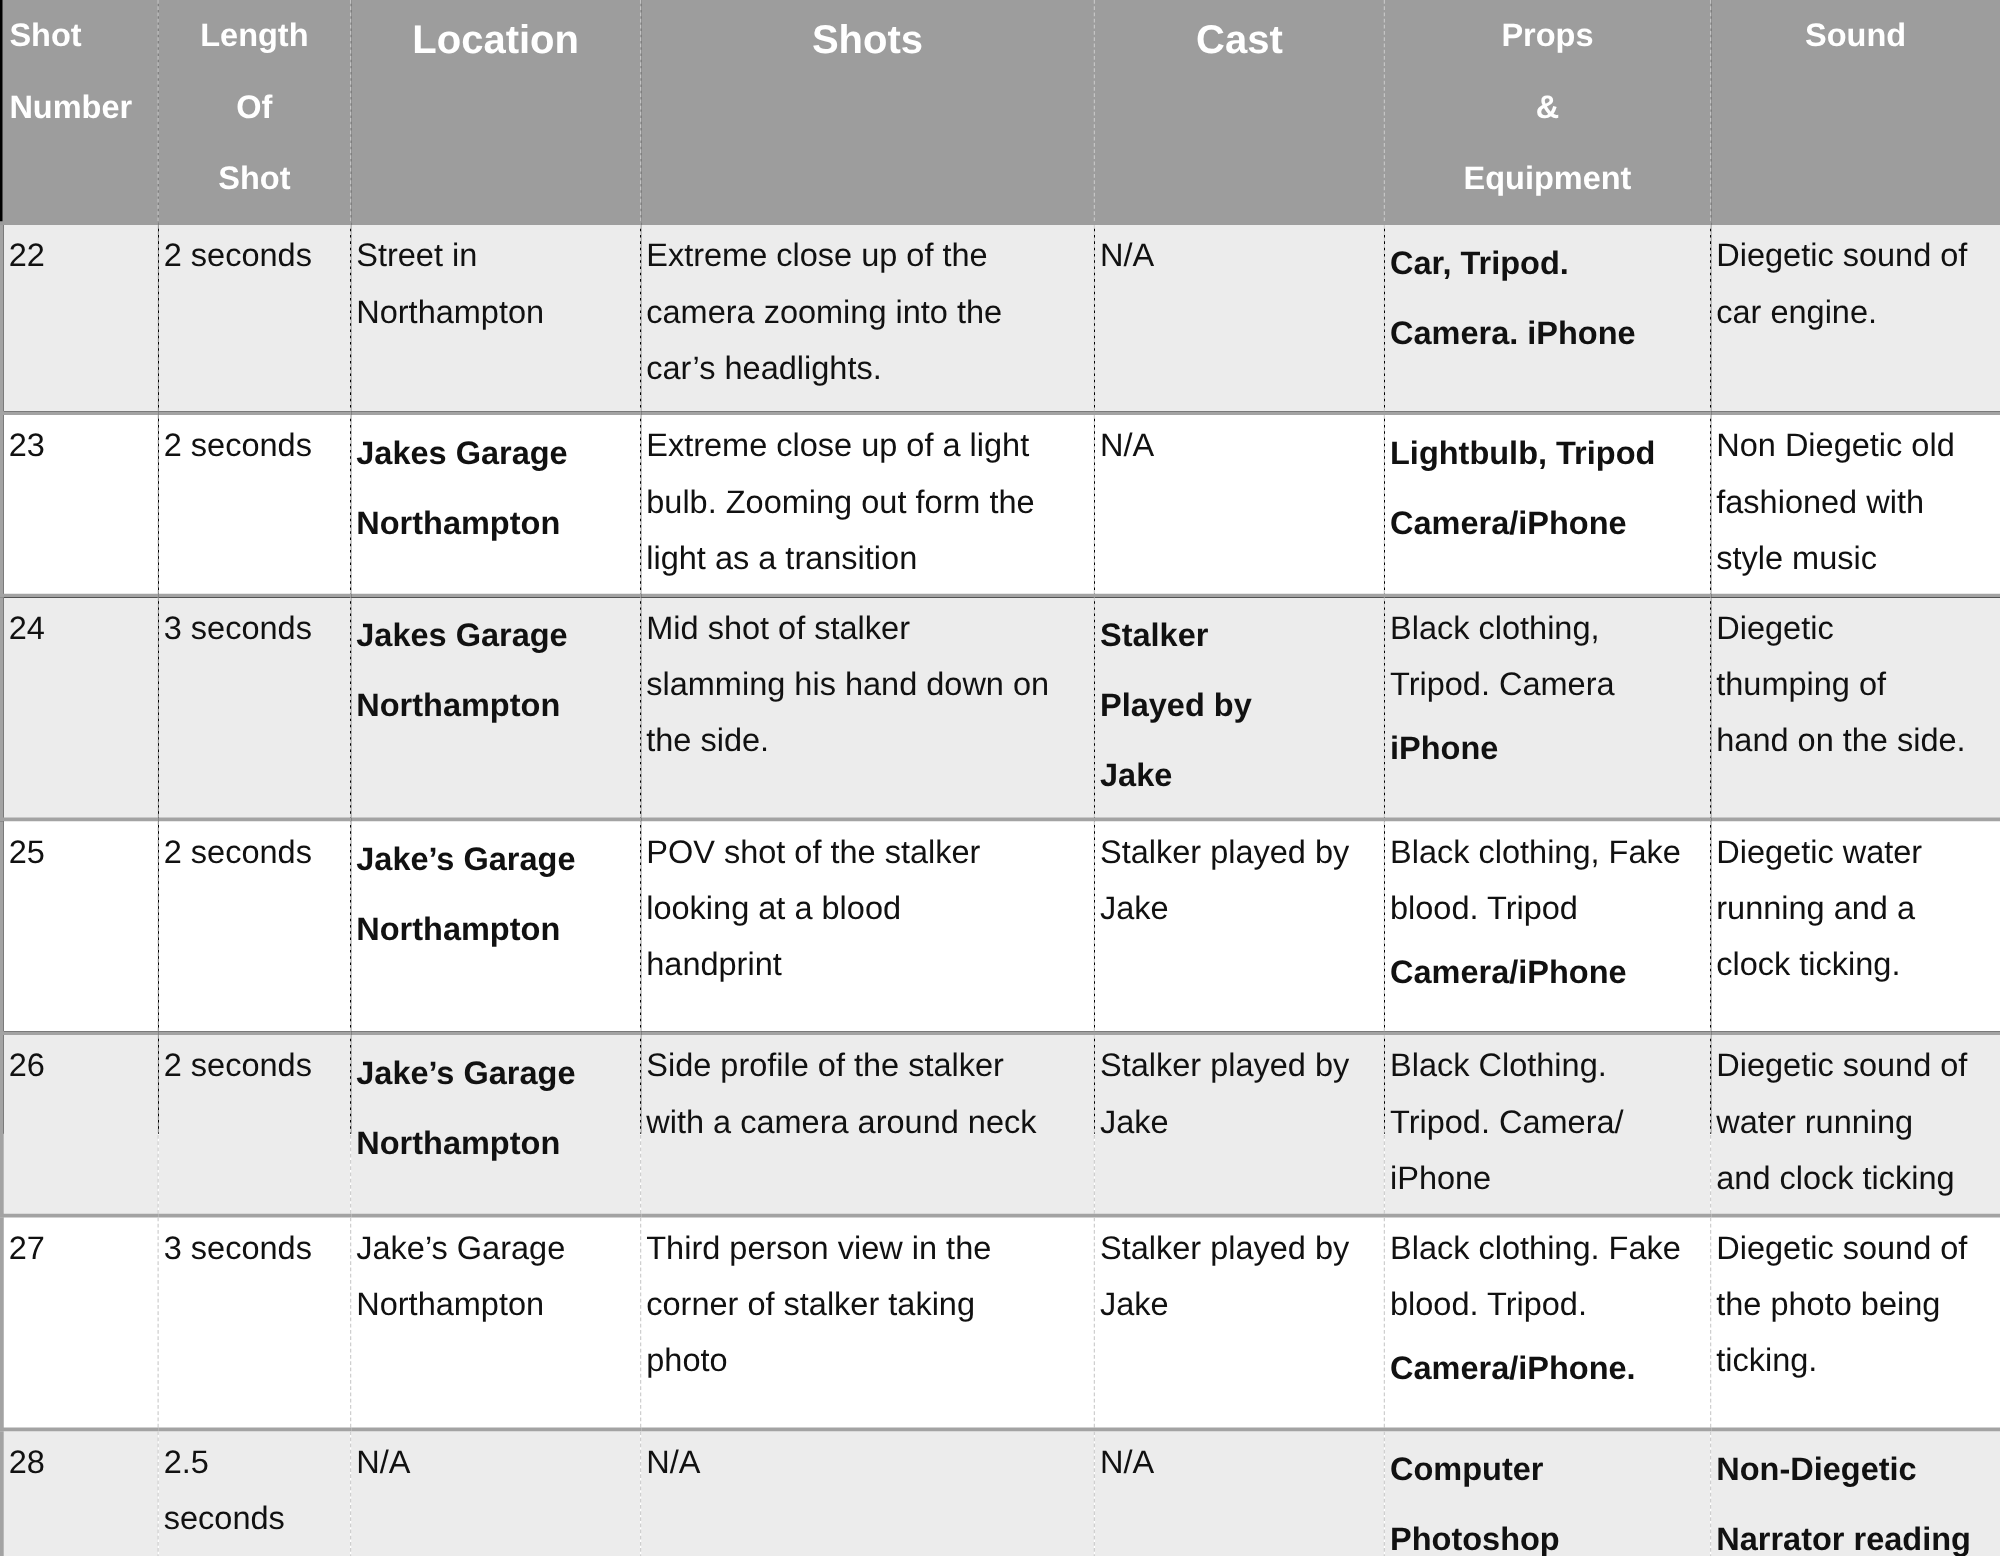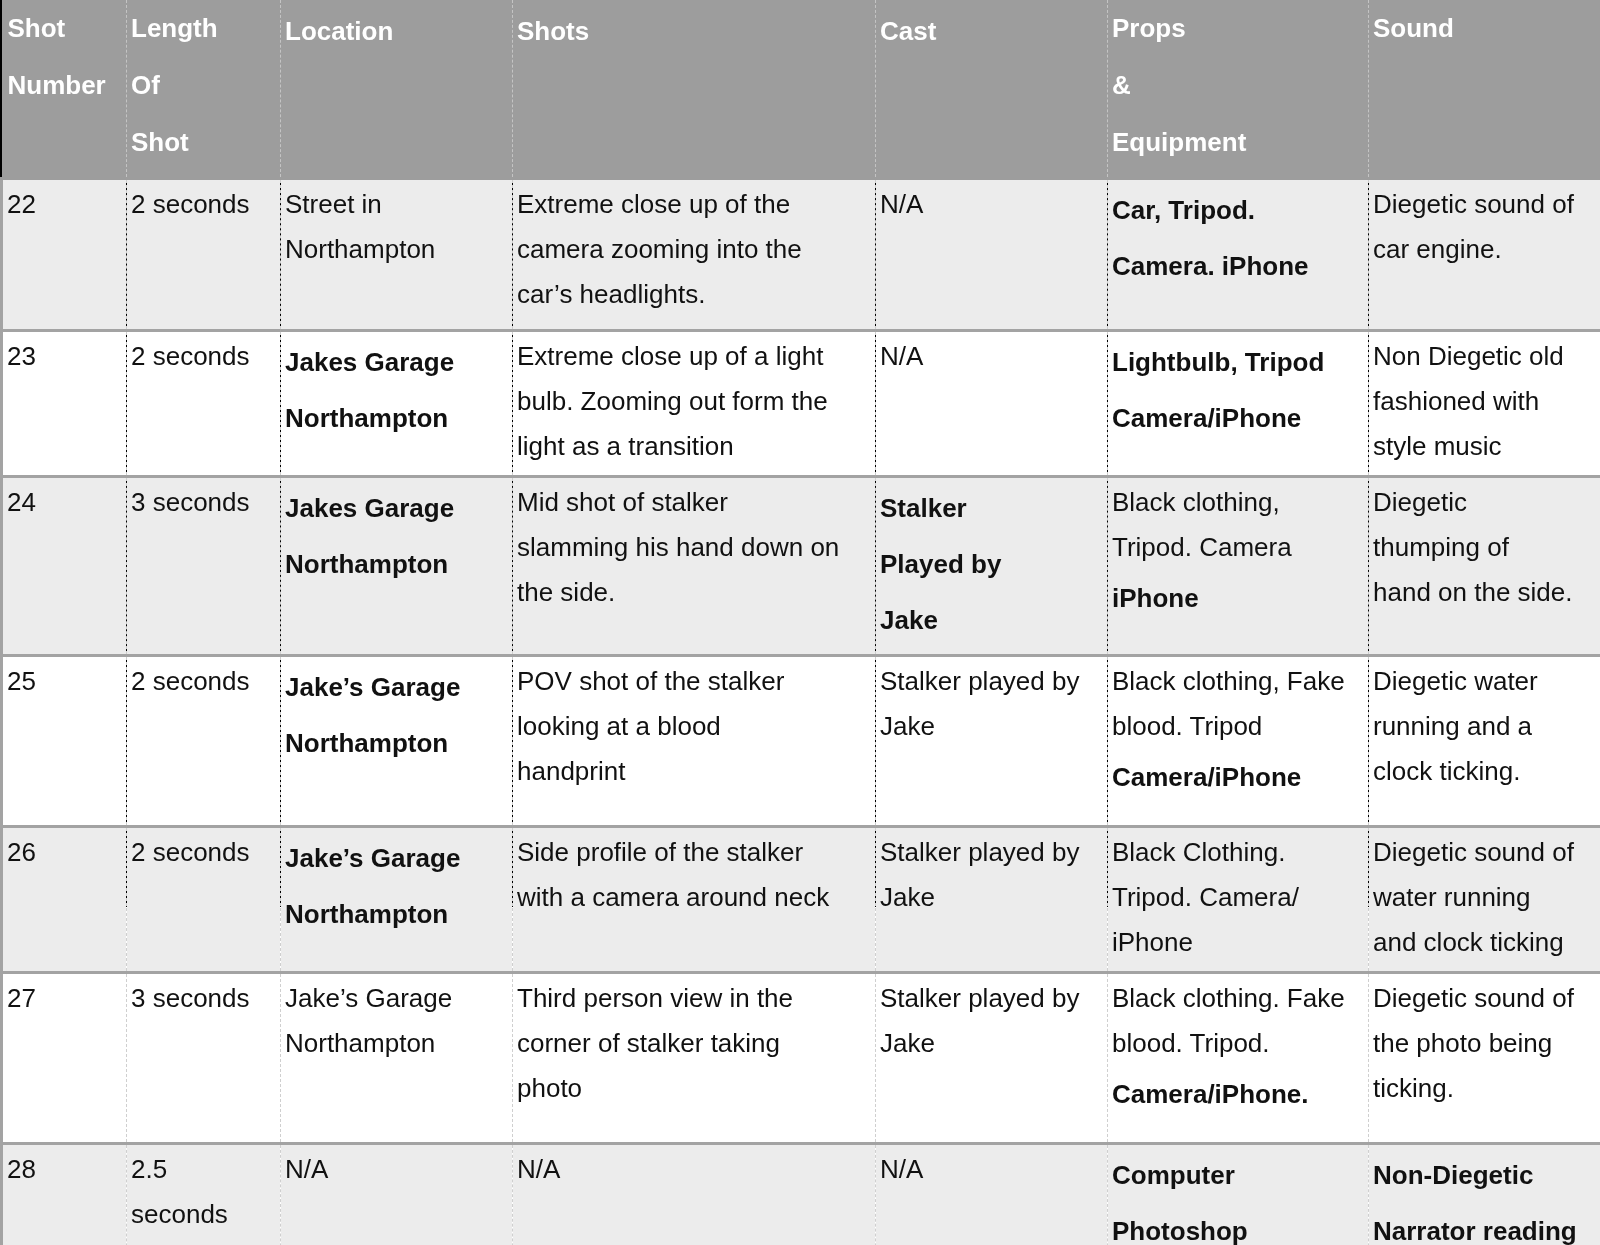--- a/index.html
+++ b/index.html
@@ -36,30 +36,30 @@
   table.shotlist col.c5 { width: 232px; }
   table.shotlist col.c6 { width: 261px; }
   table.shotlist col.c7 { width: 233px; }
 
   thead th {
     background: #9d9d9d;
     color: #ffffff;
     font-weight: bold;
     font-size: 26px;
     line-height: 57px;
-    text-align: left;
+    text-align: center;
     vertical-align: top;
     padding: 0 4px;
     height: 178px;
     border-left: 1px dashed #c4c4c4;
     border-right: 1px dashed #c4c4c4;
     border-bottom: 3px solid #9d9d9d;
     box-sizing: border-box;
   }
-  thead th.big { font-size: 26px; line-height: 62px; }
+  thead th.big { font-size: 32px; line-height: 62px; }
   thead th.first { text-align: left; padding-left: 6px; border-left: 0; }
   thead th.last { border-right: 3px solid #9d9d9d; }
 
   tbody td {
     font-size: 26px;
     line-height: 45px;
     vertical-align: top;
     padding: 2px 4px 6px 4px;
     border-left: 1px dashed #cfcfcf;
     border-right: 1px dashed #cfcfcf;

